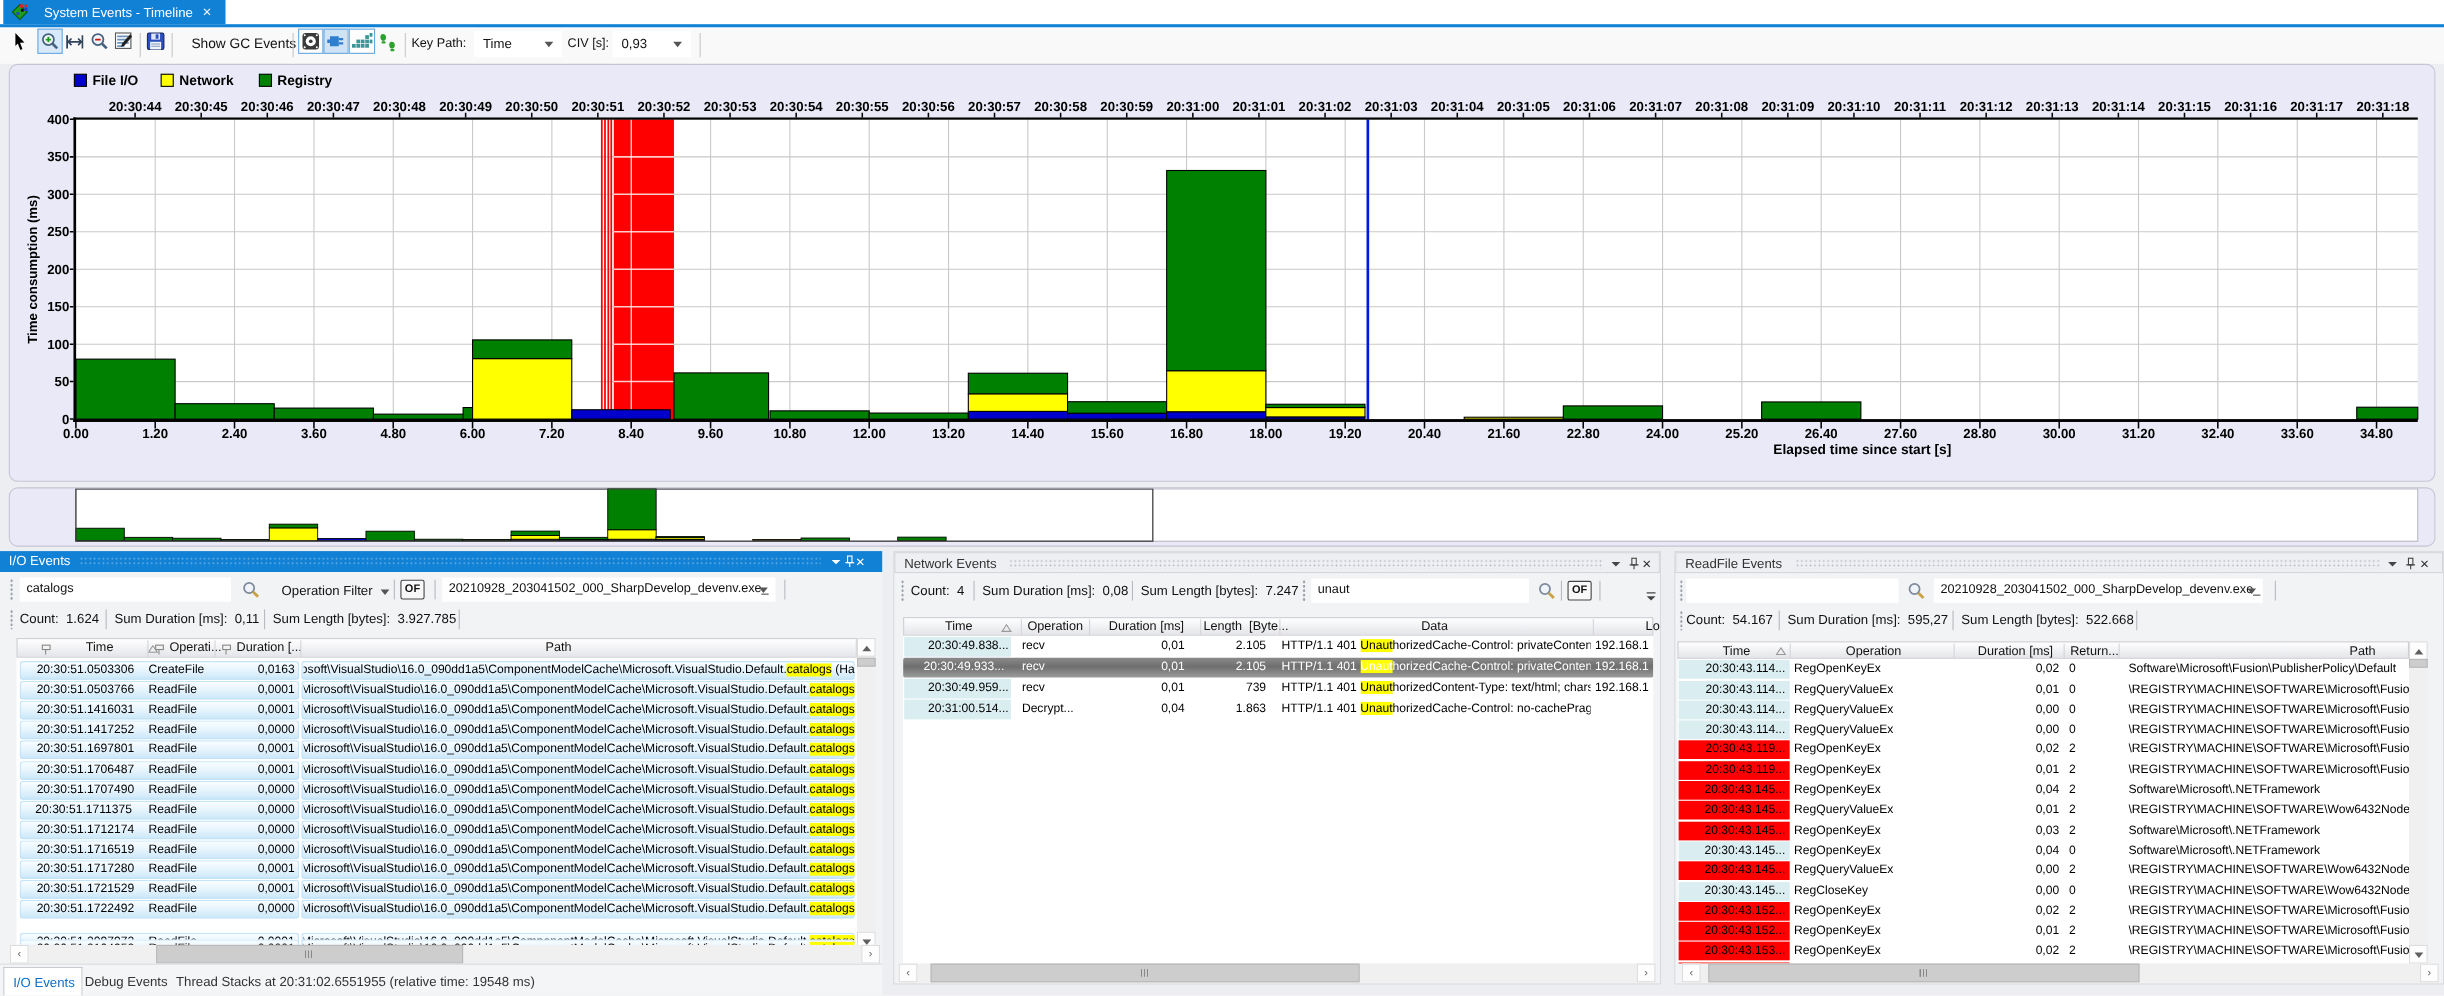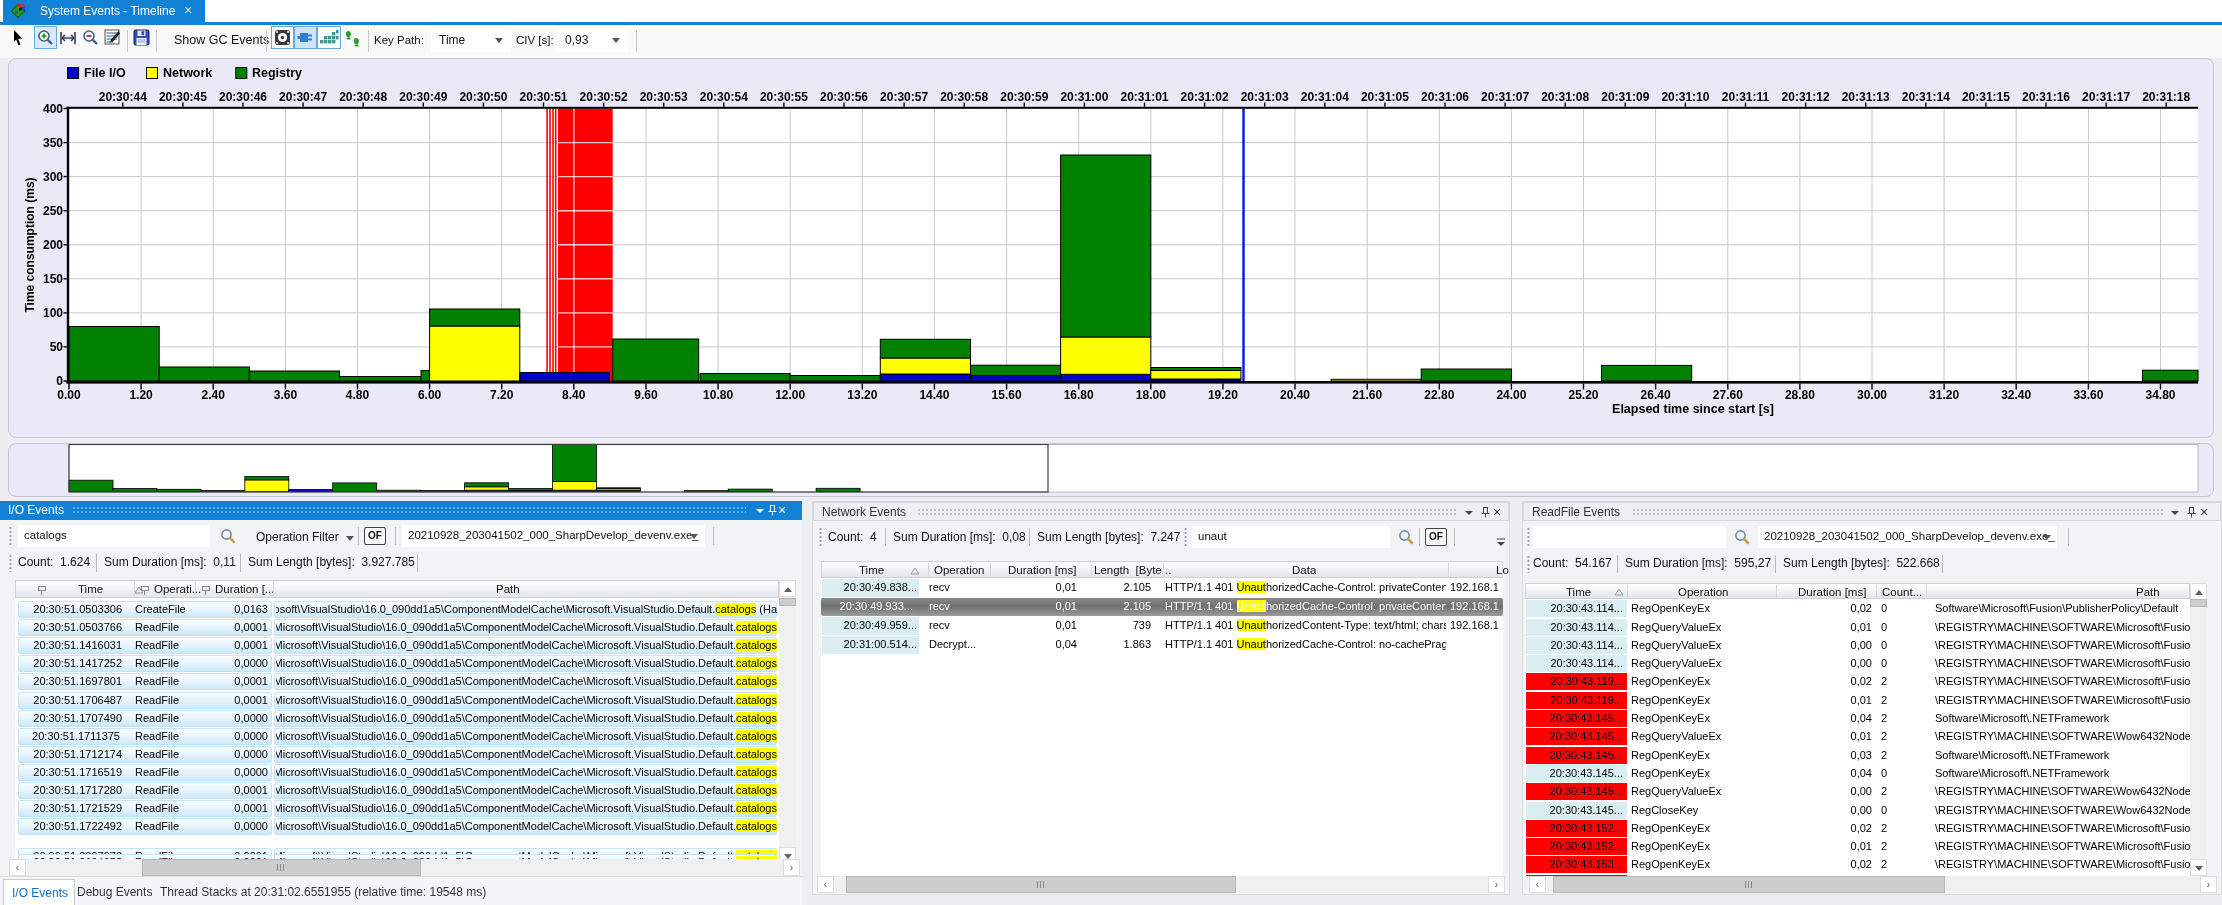--- a/index.html
+++ b/index.html
@@ -804,21 +804,21 @@
       <div class="thead" style="left:2px;top:81px;width:665px;height:16px;">
         <span class="th" style="left:40px">Time</span>
         <svg class="abs" style="left:88px;top:4px" width="10" height="8">
           <polygon points="5,1 9,7 1,7" fill="none" stroke="#999"></polygon>
         </svg>
         <div class="thsep" style="left:101px"></div>
         <span class="th" style="left:152px">Operation</span>
         <div class="thsep" style="left:250px"></div>
         <span class="th" style="left:272px">Duration [ms]</span>
         <div class="thsep" style="left:350px"></div>
-        <span class="th" style="left:356px">Count...</span>
+        <span class="th" style="left:356px">Return...</span>
         <div class="thsep" style="left:400px"></div>
         <span class="th" style="left:610px">Path</span>
       </div>
       <div class="vsb" style="left:667px;top:81px;height:293px;">
         <div class="sbarrow" style="left:0;top:0">
           <span class="tri-u"></span>
         </div>
         <div class="sbthumb" style="top:16px;height:8px;width:17px"></div>
         <div class="sbarrow" style="left:0;top:276px">
           <span class="tri-d"></span>

